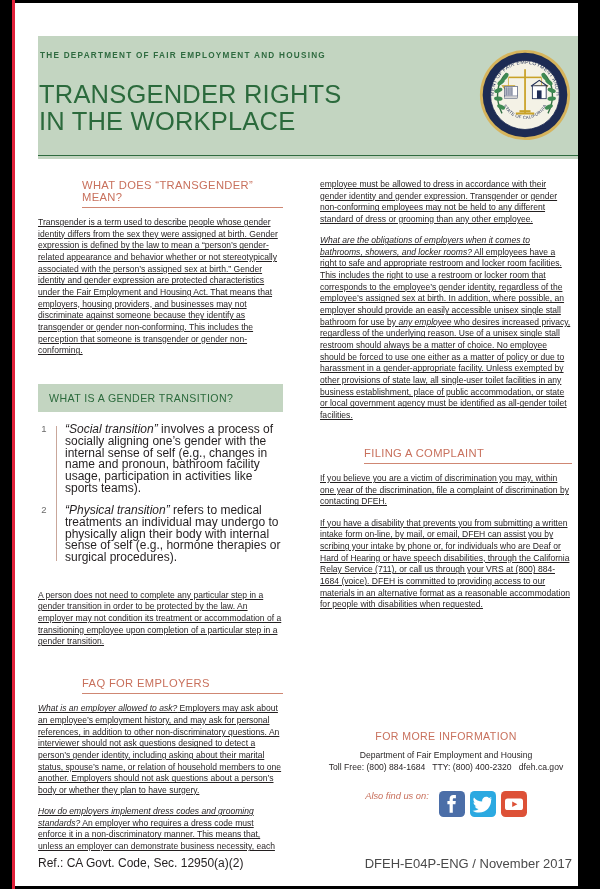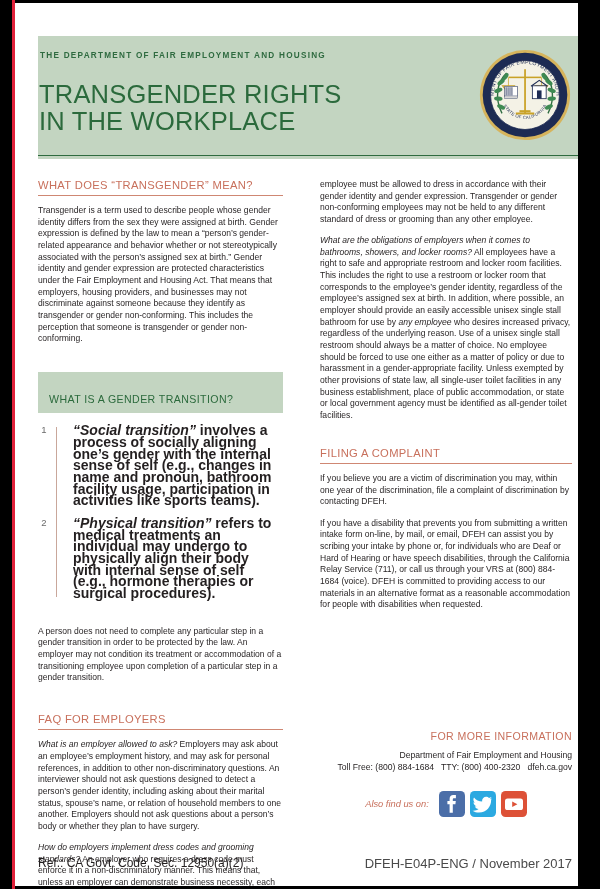--- a/index.html
+++ b/index.html
@@ -92,37 +92,39 @@
   }
 
   
   .head-salmon {
     color: #c8705c;
     font-size: 11.2px;
     letter-spacing: 0.35px;
     padding-bottom: 4px;
     border-bottom: 1.1px solid #cf8773;
     margin-bottom: 9px;
+    margin-left: 44px;
   }
   .head-green-band {
     background: #c3d5c1;
     color: #2b6a3c;
     font-size: 10.6px;
     letter-spacing: 0.4px;
-    padding: 21px 0 8px 11px;
+    padding: 8px 0 8px 11px;
     margin-bottom: 12px;
   }
 
   
   p.body {
     font-size: 8.55px;
     line-height: 11.65px;
     color: #231f20;
     margin: 0 0 9.5px 0;
     text-align: left;
+    text-decoration: underline;
   }
   p.body:last-child { margin-bottom: 0; }
   .it { font-style: italic; }
 
   
   .numlist {
     position: relative;
     padding-left: 27px;
     margin-bottom: 13px;
   }
@@ -137,54 +139,53 @@
   .numitem:last-child { margin-bottom: 0; }
   .numitem .num {
     position: absolute;
     left: -27px; top: -1px;
     width: 12px;
     text-align: center;
     font-size: 9.5px;
     color: #6b6b6b;
   }
   .numitem p {
-    font-size: 14px;
+    font-size: 12px;
     line-height: 11.65px;
     color: #231f20;
-    margin: 8px;
-    font-weight: bold;
+    margin: 0;
   }
 
   
   #more-info {
     position: absolute;
     left: 305px; top: 727px;
     width: 252px;
-    text-align: right;
+    text-align: center;
   }
   #more-info .mi-title {
     color: #c8705c;
     font-size: 10.6px;
     letter-spacing: 0.4px;
     margin-bottom: 7px;
   }
   #more-info .mi-line {
     font-size: 8.6px;
     line-height: 12px;
     color: #231f20;
   }
   #more-info .mi-line span { white-space: pre; }
 
   
   #social {
     position: absolute;
     left: 305px; top: 788px;
     width: 252px;
     display: flex;
-    align-items: center;
+    align-items: flex-start;
     justify-content: center;
   }
   #social .social-label {
     font-size: 9.3px;
     font-style: italic;
     color: #c8705c;
     margin-right: 10px;
   }
   .social-icon {
     width: 26px; height: 26px;

